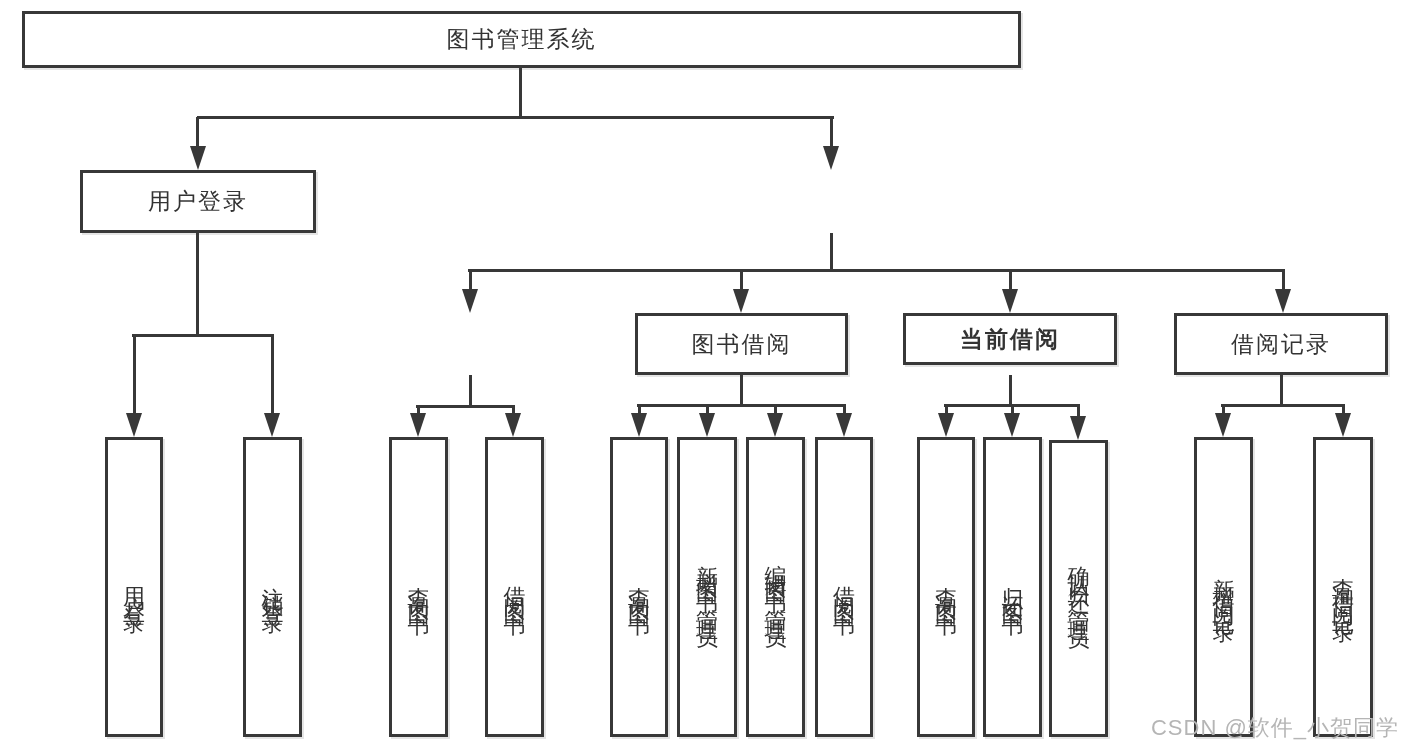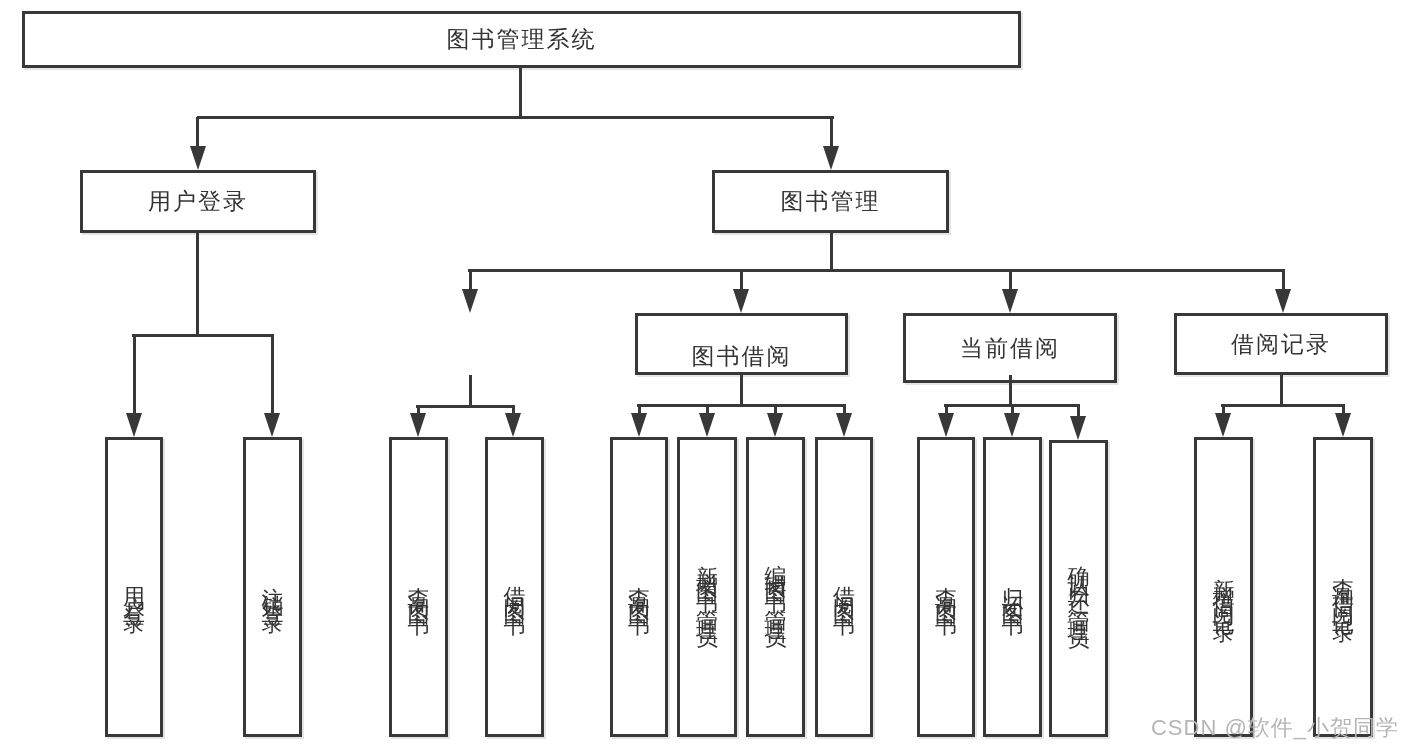--- a/index.html
+++ b/index.html
@@ -62,30 +62,27 @@
 <div class="canvas">
 
   <div class="box box-h" style="left:22px; top:11px; width:999px; height:57px;">
     <span>图书管理系统</span>
   </div>
 
   <div class="box box-h" style="left:80px; top:170px; width:236px; height:63px;">
     <span>用户登录</span>
   </div>
 
-  <div class="box box-h" style="left:712px; top:170px; width:237px; height:63px;">
-    <span>图书管理</span>
-  </div>
-
-
-  <div class="box box-h" style="left:635px; top:313px; width:213px; height:62px;align-items:flex-end;">
+
+
+  <div class="box box-h" style="left:635px; top:313px; width:213px; height:62px;">
     <span>图书借阅</span>
   </div>
 
-  <div class="box box-h" style="left:903px; top:313px; width:214px; height:70px;">
+  <div class="box box-h" style="left:903px; top:313px; width:214px; height:52px;font-weight:bold;">
     <span>当前借阅</span>
   </div>
 
   <div class="box box-h" style="left:1174px; top:313px; width:214px; height:62px;">
     <span>借阅记录</span>
   </div>
 
   <div class="box box-v" style="left:105px; top:437px; width:58px; height:300px;">
     <span class="vtext">用户登录</span>
   </div>

